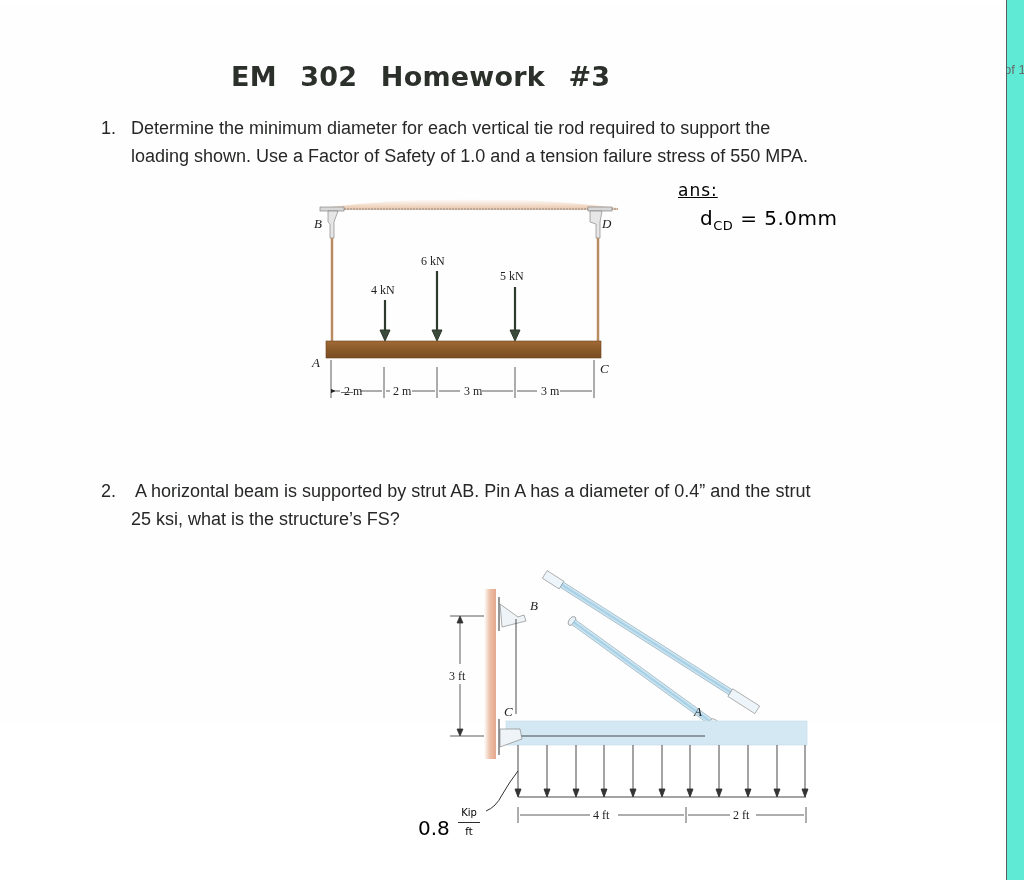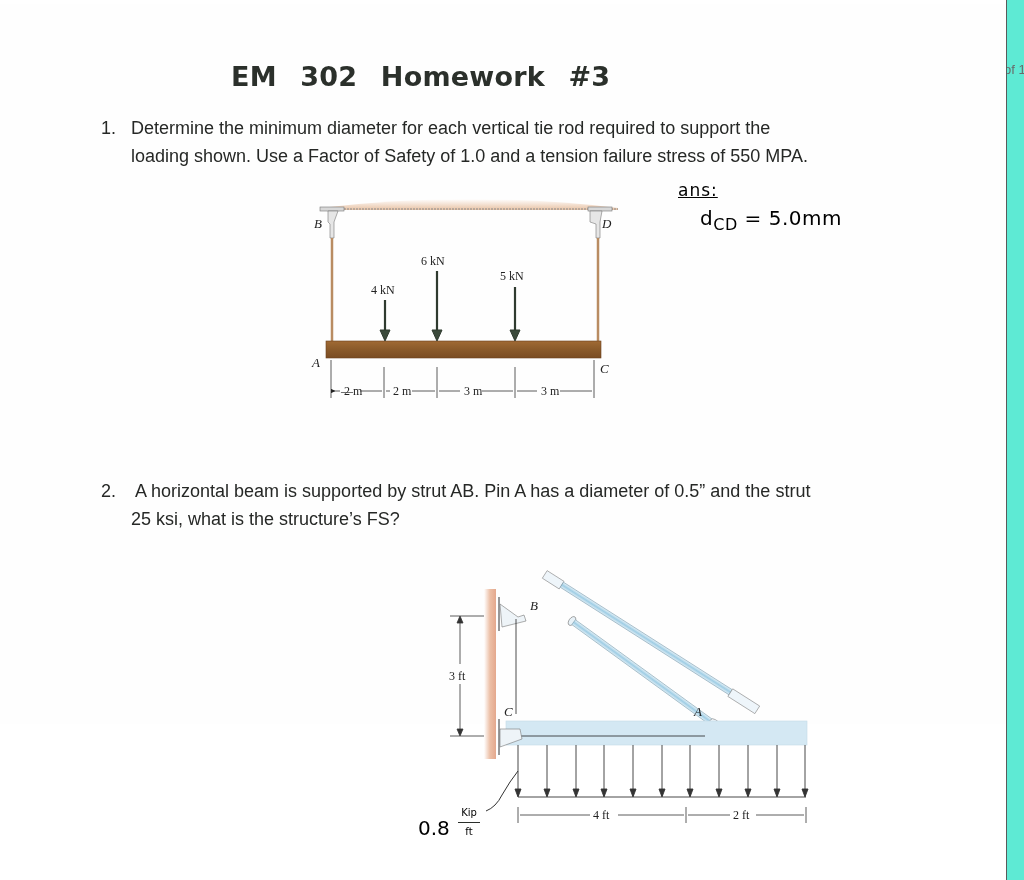--- a/index.html
+++ b/index.html
@@ -42,21 +42,21 @@
 
     .handwrite {
       position: absolute; font-family: "DejaVu Sans", sans-serif;
       color: #000000; 
     }
     .ans-label {
       left: 678px; top: 176px; font-size: 17px; text-decoration: underline;
       letter-spacing: 1px;
     }
     .ans-val { left: 700px; top: 202px; font-size: 20px; letter-spacing: 0.5px; }
-    .ans-val sub { font-size: 16px; }
+    .ans-val sub { font-size: 13px; }
     .load-note { left: 418px; top: 812px; font-size: 20px; }
     .load-note .frac {
       position: absolute; left: 40px; top: -12px; font-size: 10px; text-align: center;
       line-height: 18px;
     }
     .load-note .frac .bar { display: block; border-top: 1.5px solid #2a2e2a; width: 22px; margin: 0 auto; }
 
     svg text { font-family: "Liberation Serif", "DejaVu Serif", serif; }
   </style>
 </head>
@@ -149,21 +149,21 @@
 
   <div class="handwrite ans-label">ans:</div>
   <div class="handwrite ans-val">
     <span>d</span><sub>CD</sub>
     <span>= 5.0mm</span>
   </div>
 
   <div class="q q2">
     <span class="num">2.</span>
     <div class="body">
-      <span class="line">A horizontal beam is supported by strut AB.  Pin A has a diameter of 0.5” and the strut</span>
+      <span class="line">A horizontal beam is supported by strut AB.  Pin A has a diameter of 0.4” and the strut</span>
       <span class="line">25 ksi, what is the structure’s FS?</span>
     </div>
   </div>
 
   <svg style="position:absolute;left:440px;top:555px" width="380" height="300" viewBox="0 0 380 300">
     <defs>
       <linearGradient id="wallg" x1="0" y1="0" x2="1" y2="0">
         <stop offset="0" stop-color="#ffffff"></stop>
         <stop offset="0.5" stop-color="#ecbfa6"></stop>
         <stop offset="1" stop-color="#e4a88d"></stop>

